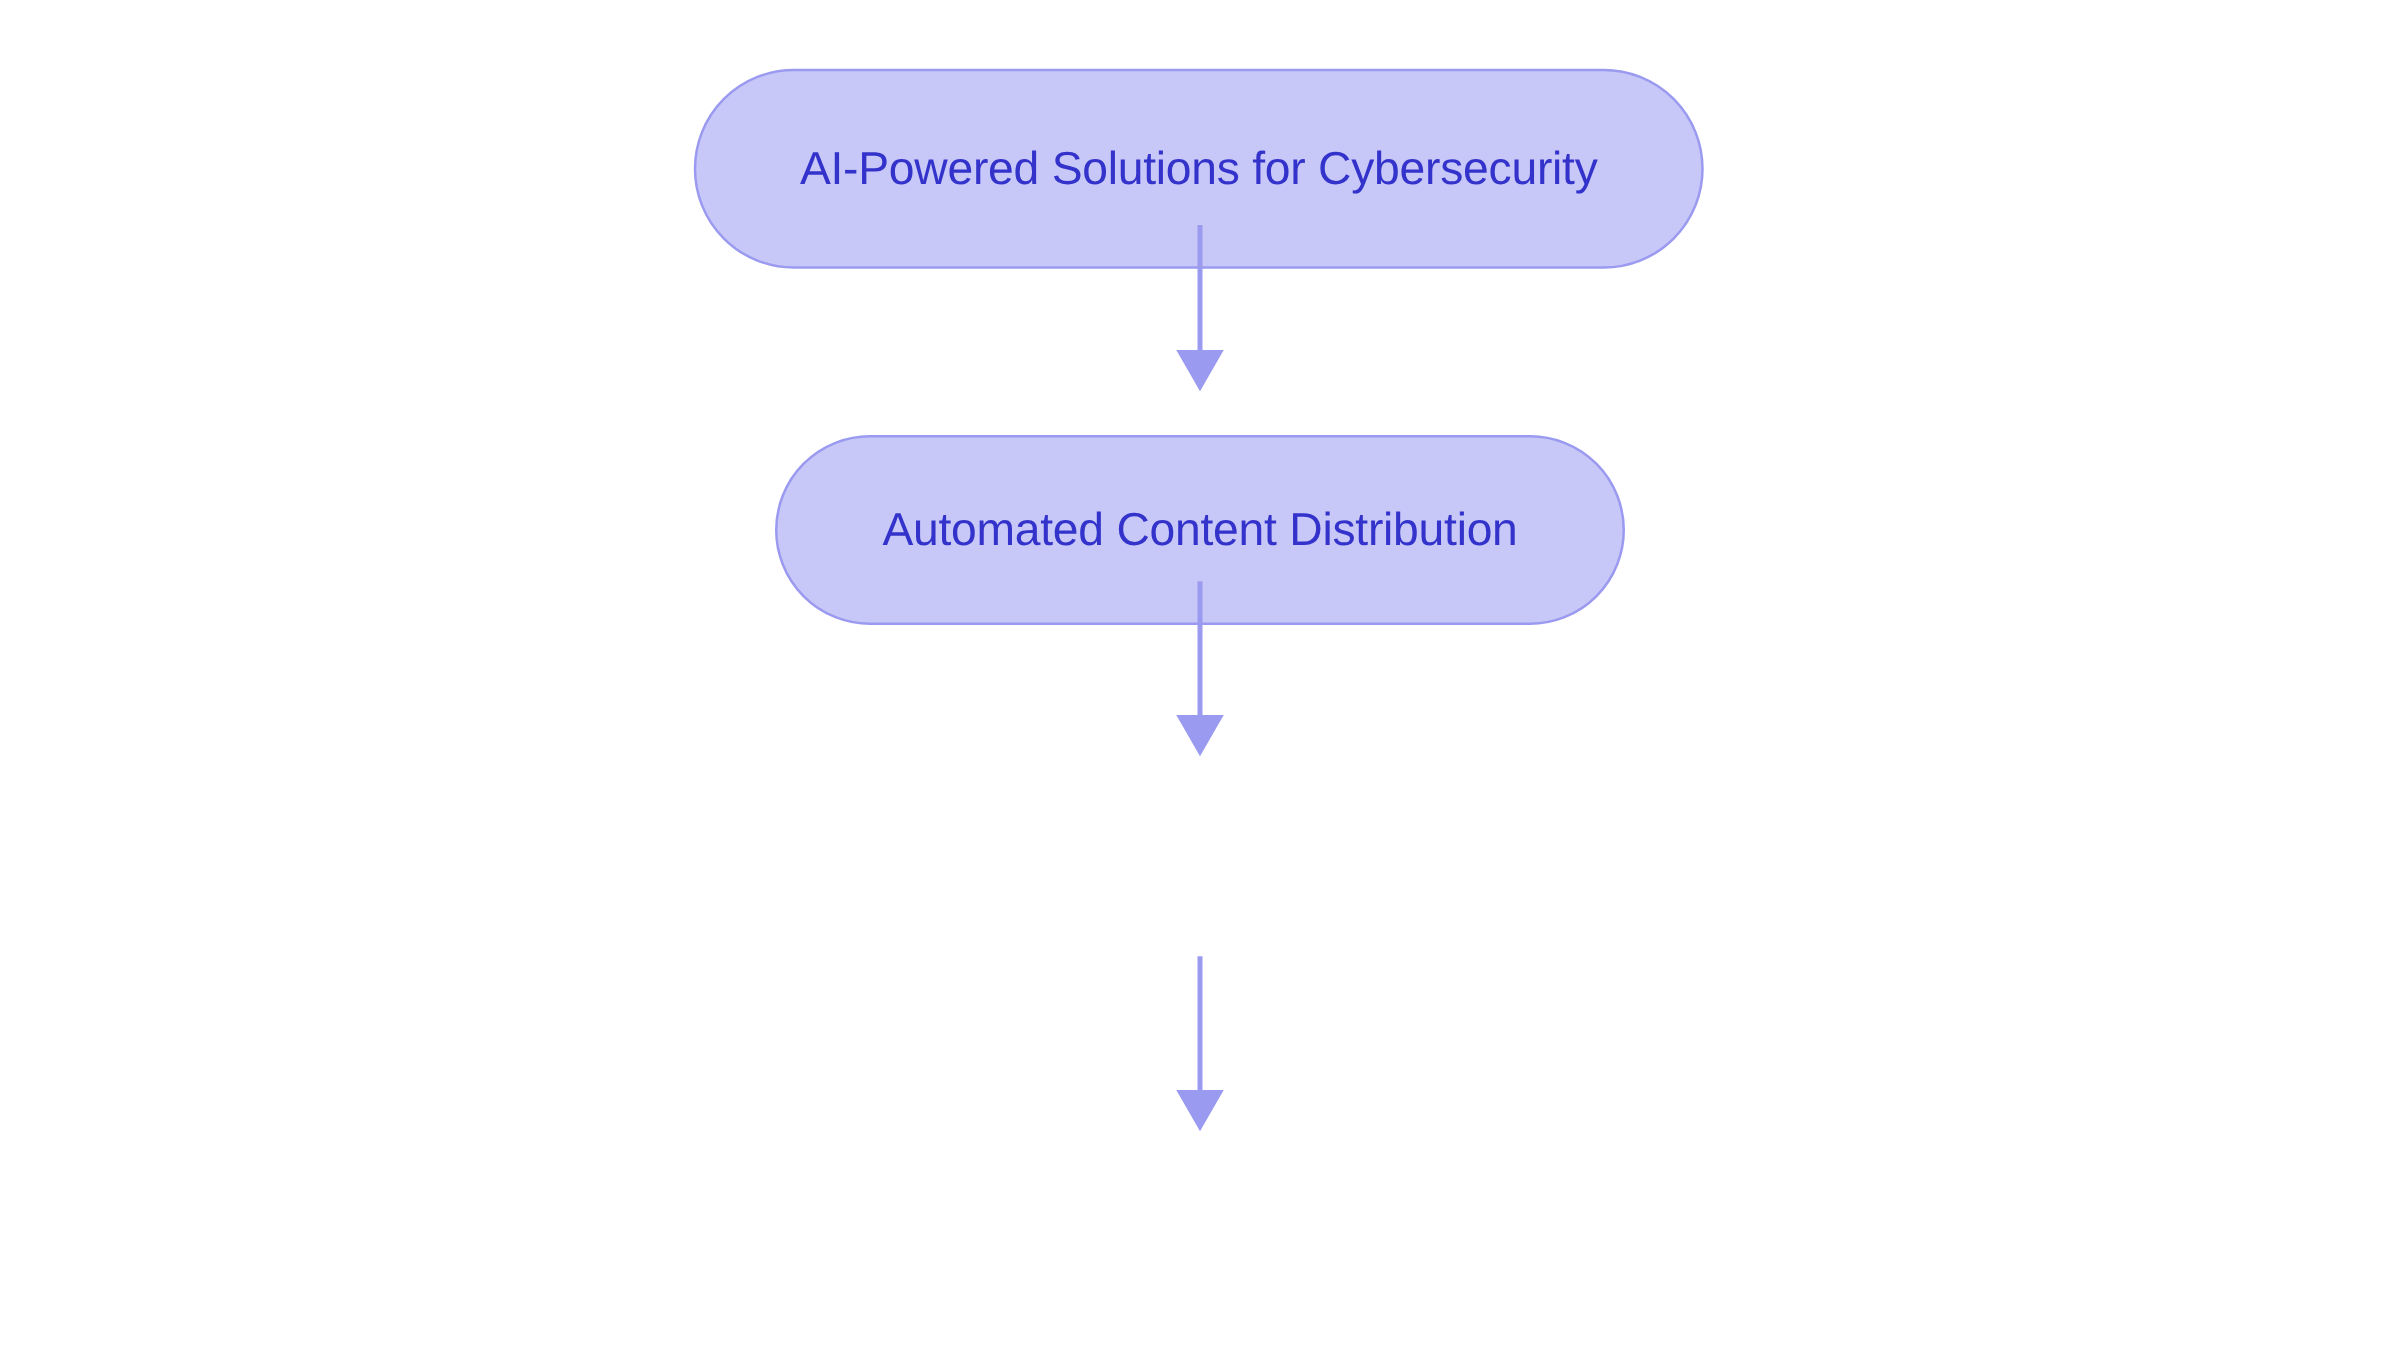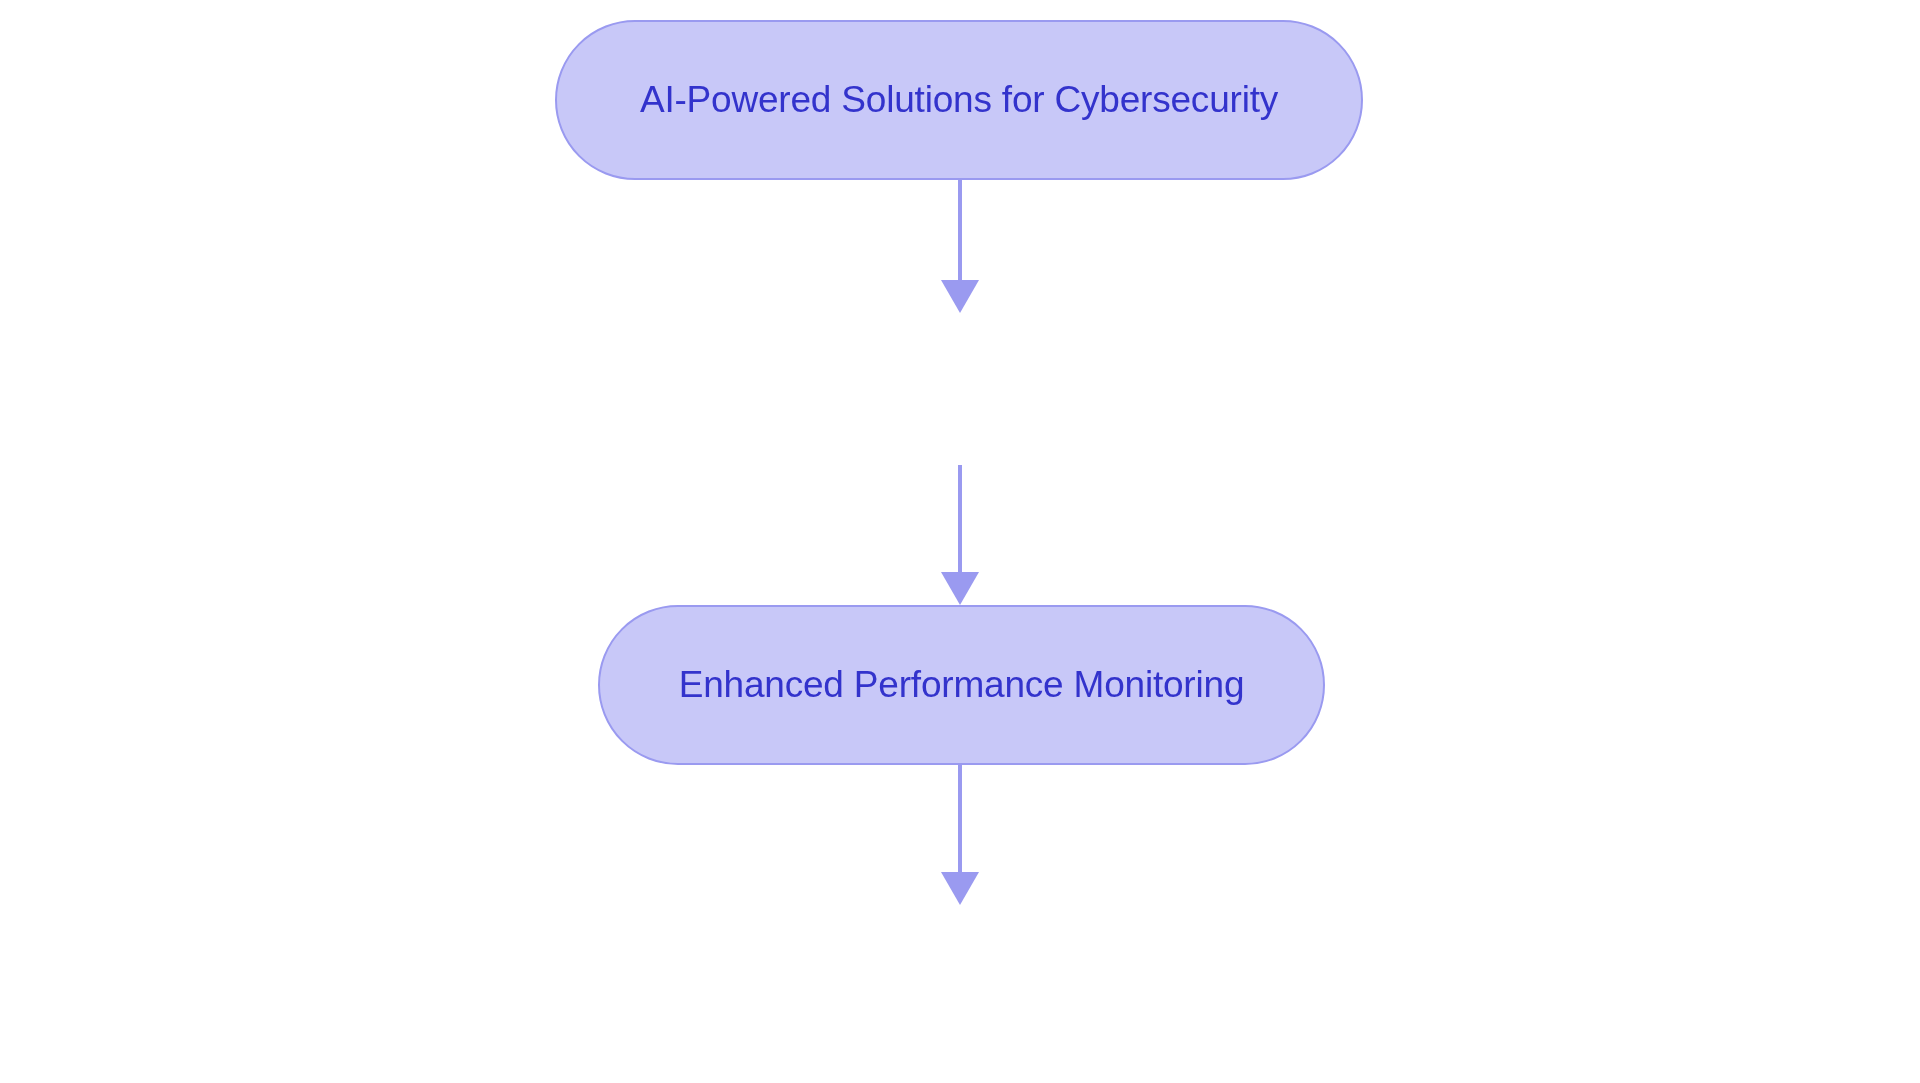--- a/index.html
+++ b/index.html
@@ -23,20 +23,21 @@
 
   .node {
     position: absolute;
     box-sizing: border-box;
     background: #c8c8f8;
     border: 2px solid #9a9af0;
     display: flex;
     align-items: center;
     justify-content: center;
     text-align: center;
+    margin-top: 35px;
   }
 
   .node-label {
     color: #3333cc;
     font-family: "Liberation Sans", sans-serif;
     font-size: 37px;
     font-weight: 400;
     line-height: 1.1;
     letter-spacing: -0.2px;
     white-space: nowrap;
@@ -89,29 +90,29 @@
 
   <div class="node" id="node-0">
     <span class="node-label">AI-Powered Solutions for Cybersecurity</span>
   </div>
 
   <div class="edge" id="edge-0">
     <div class="edge-line"></div>
     <div class="edge-arrowhead"></div>
   </div>
 
+  <div class="node" id="node-1">
+    <span class="node-label">Automated Content Distribution</span>
+  </div>
 
   <div class="edge" id="edge-1">
     <div class="edge-line"></div>
     <div class="edge-arrowhead"></div>
   </div>
 
-  <div class="node" id="node-2">
-    <span class="node-label">Enhanced Performance Monitoring</span>
-  </div>
 
   <div class="edge" id="edge-2">
     <div class="edge-line"></div>
     <div class="edge-arrowhead"></div>
   </div>
 
 
 </div>
 
 </body></html>

